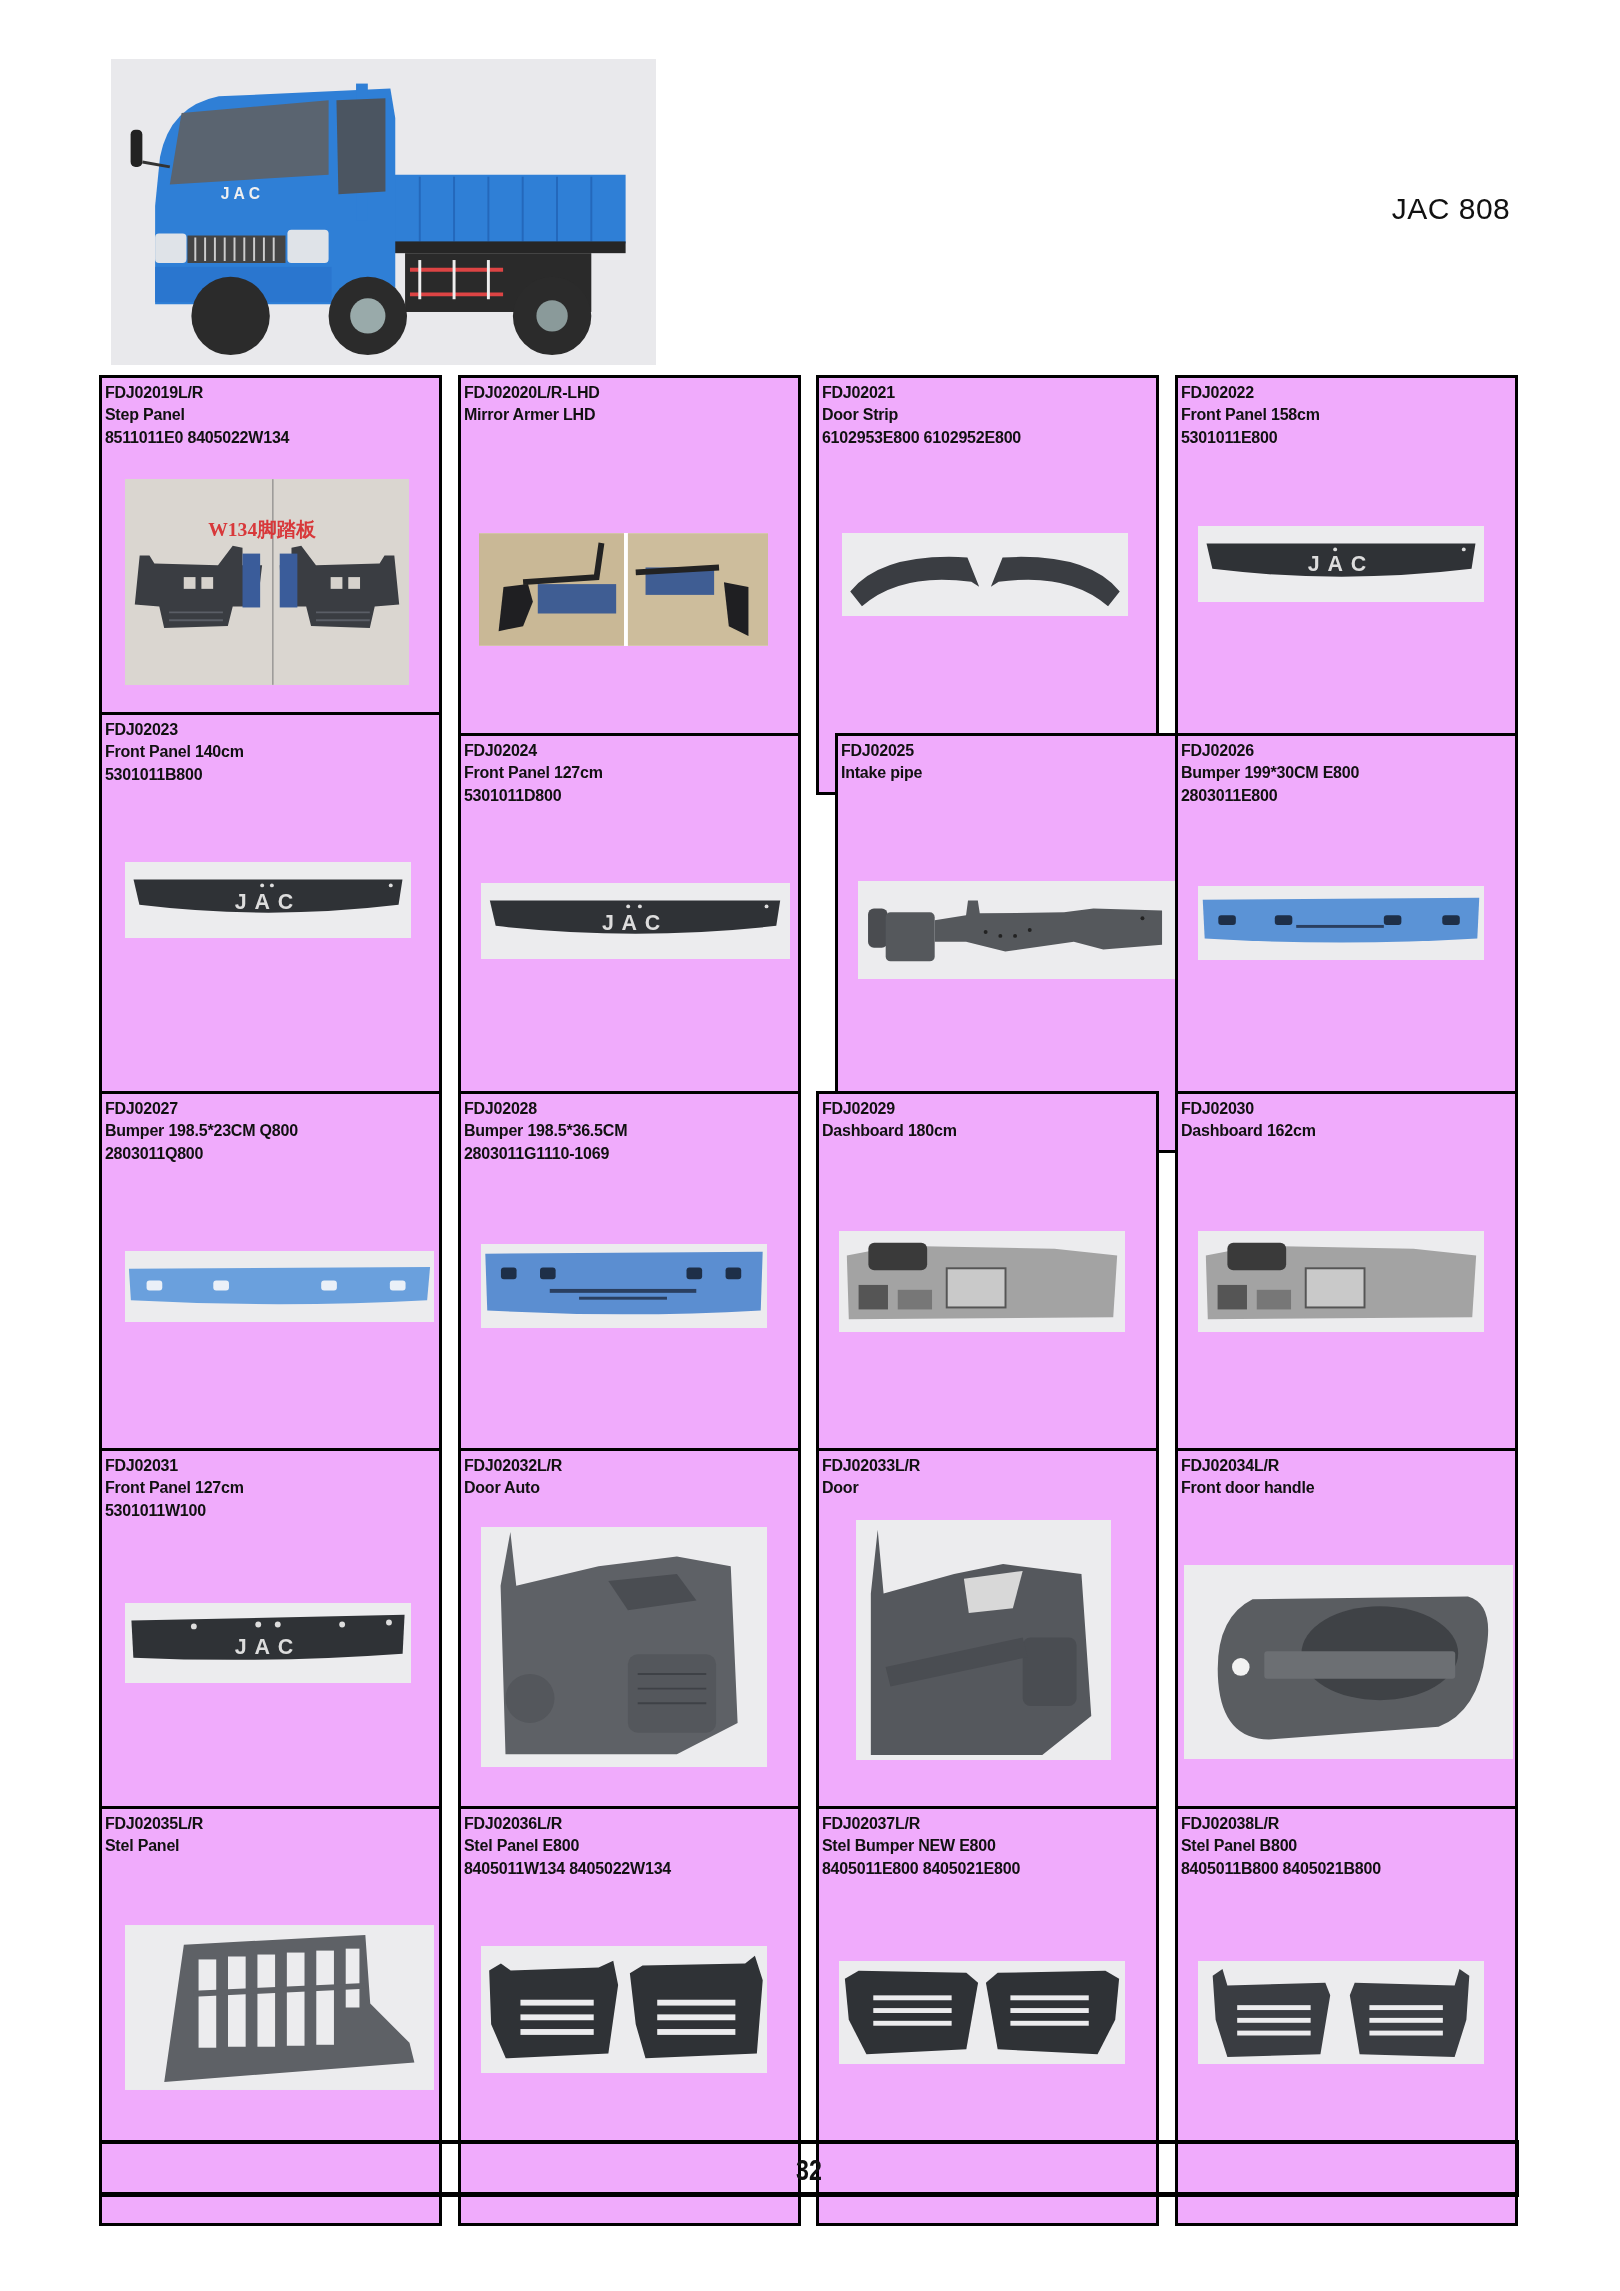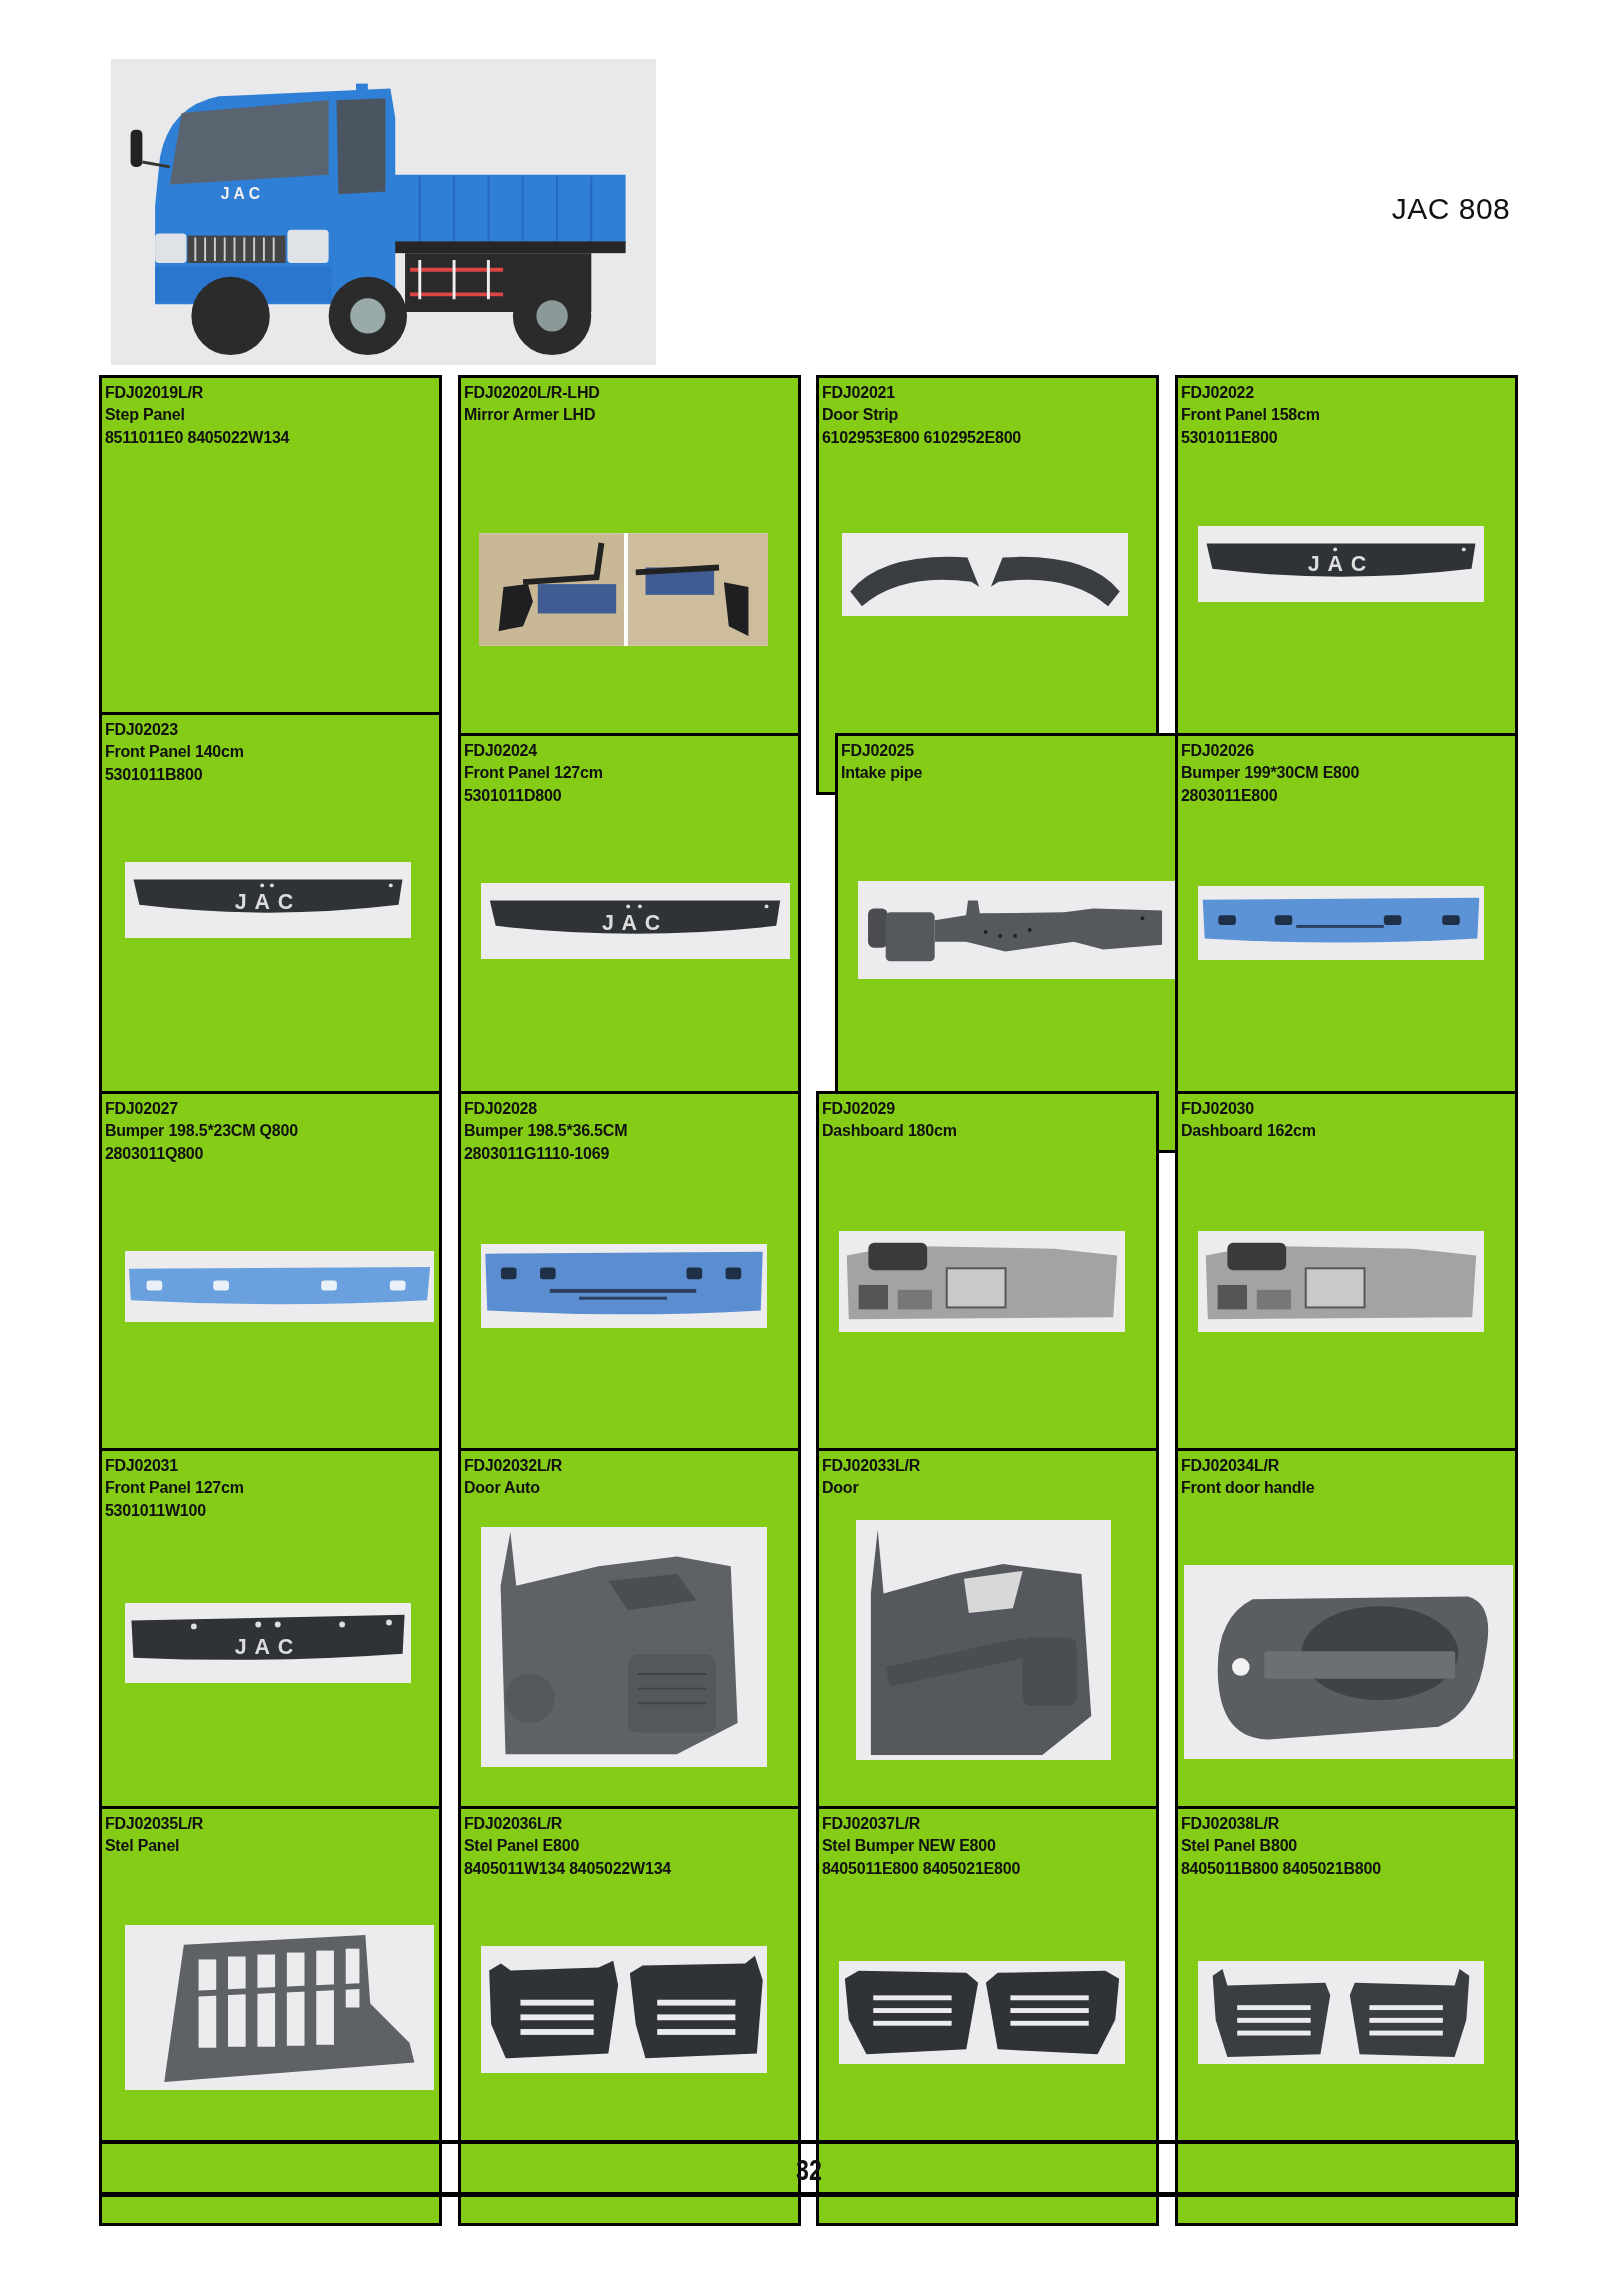--- a/index.html
+++ b/index.html
@@ -3,21 +3,21 @@
 <meta charset="utf-8">
 <style>
   * { box-sizing: border-box; margin: 0; padding: 0; }
   html, body { width: 1620px; height: 2292px; background: #ffffff; }
   body { position: relative; font-family: "Liberation Sans", sans-serif; color: #111; overflow: hidden; }
 
   .truck-photo { position: absolute; left: 111px; top: 59px; width: 545px; height: 306px; background: #e9e9ec; overflow: hidden; }
   .page-title { position: absolute; left: 1353px; top: 192px; width: 196px; text-align: center; font-size: 30px; font-weight: normal; letter-spacing: 0.5px; }
 
   .grid { position: absolute; left: 99px; top: 375px; width: 1420px; }
-  .cell { position: absolute; width: 343px; height: 420px; border: 3.9px solid #000; background: #84cc16; }
+  .cell { position: absolute; width: 343px; height: 420px; border: 3.9px solid #000; background: #f0abfc; }
   .cell .label { position: absolute; left: 2.9px; top: 3.9px; font-size: 16px; font-weight: bold; line-height: 22.5px; white-space: nowrap; letter-spacing: -0.2px; }
   .cell .label div { height: 22.5px; }
   .cell .photo { position: absolute; background: #ececee; overflow: hidden; }
 
   .footer { position: absolute; left: 99px; top: 2140px; width: 1420px; height: 57px; border: 3.9px solid #000; border-top-width: 4.9px; border-bottom-width: 5.9px; }
   .footer .page-num { position: absolute; left: 0; right: 0; top: 9.8px; text-align: center; font-size: 29px; font-weight: bold; font-family: "Liberation Sans Narrow", "Liberation Sans", sans-serif; transform: scaleX(0.8); }
 
   svg { display: block; }
 </style>
 </head>
@@ -83,20 +83,43 @@
 <div class="page-title">JAC 808</div>
 
 <div class="grid">
 
   <div class="cell" style="left:0;top:0">
     <div class="label">
       <div>FDJ02019L/R</div>
       <div>Step Panel</div>
       <div>8511011E0 8405022W134</div>
     </div>
+    <div class="photo" style="left:22.5px;top:101px;width:284px;height:206px;background:#d9d5cf">
+      <svg width="284" height="206" viewBox="0 0 290 210">
+        <rect width="290" height="210" fill="#dad6d0"></rect>
+        <line x1="151" y1="0" x2="151" y2="210" stroke="#777" stroke-width="1"></line>
+        <text x="85" y="58" font-family="Liberation Serif, serif" font-size="20" font-weight="bold" fill="#d8383a">W134脚踏板</text>
+        <path d="M15 78 L25 78 L30 86 L95 88 L110 68 L120 70 L120 88 L140 88 L135 130 L110 130 L105 150 L40 152 L35 130 L10 128 Z" fill="#3a3d42"></path>
+        <rect x="60" y="100" width="12" height="12" fill="#d6d2cc"></rect>
+          <rect x="78" y="100" width="12" height="12" fill="#d6d2cc"></rect>
+        <g stroke="#5a5e66" stroke-width="2">
+            <line x1="45" y1="136" x2="100" y2="136"></line>
+            <line x1="45" y1="144" x2="100" y2="144"></line>
+          </g>
+        <rect x="120" y="76" width="18" height="55" fill="#3a5c9a"></rect>
+        <path d="M275 78 L265 78 L260 86 L195 88 L180 68 L170 70 L170 88 L158 88 L160 130 L185 130 L190 150 L250 152 L255 130 L280 128 Z" fill="#3a3d42"></path>
+        <rect x="210" y="100" width="12" height="12" fill="#d6d2cc"></rect>
+          <rect x="228" y="100" width="12" height="12" fill="#d6d2cc"></rect>
+        <g stroke="#5a5e66" stroke-width="2">
+            <line x1="195" y1="136" x2="250" y2="136"></line>
+            <line x1="195" y1="144" x2="250" y2="144"></line>
+          </g>
+        <rect x="158" y="76" width="18" height="55" fill="#3a5c9a"></rect>
+      </svg>
+    </div>
   </div>
 
   <div class="cell" style="left:359px;top:0">
     <div class="label">
       <div>FDJ02020L/R-LHD</div>
       <div>Mirror Armer LHD</div>
       <div></div>
     </div>
     <div class="photo" style="left:17.6px;top:155px;width:289px;height:113px;background:#fff">
       <svg width="289" height="113" viewBox="0 0 295 115">

